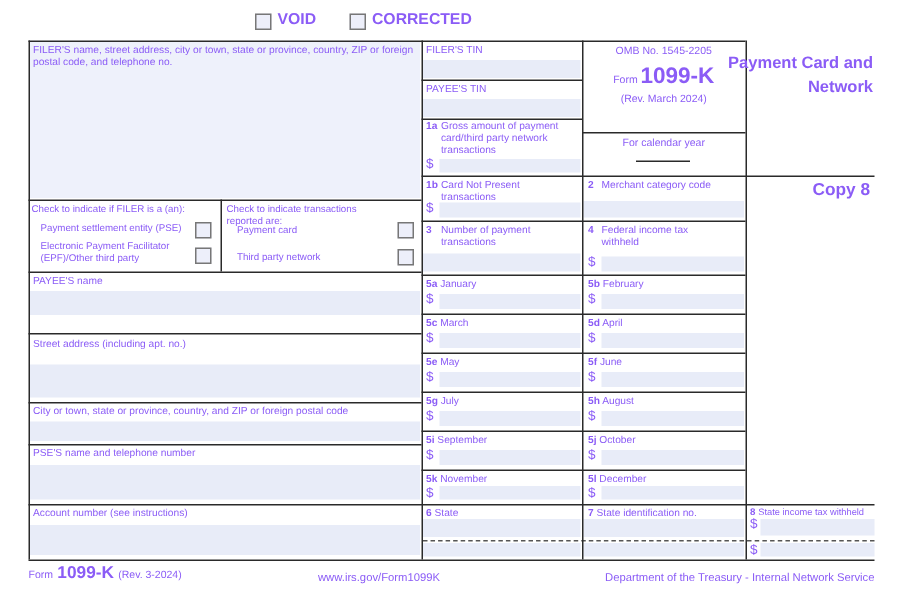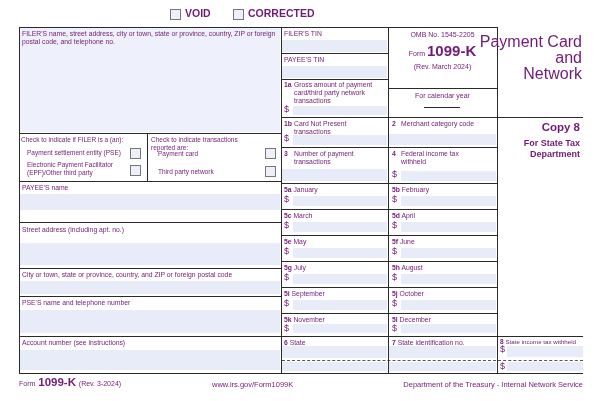--- a/index.html
+++ b/index.html
@@ -1,17 +1,17 @@
 <!DOCTYPE html>
 <html><head>
 <meta charset="utf-8">
 <style>
   html,body{margin:0;padding:0;background:#fff}
   .page{position:relative;width:600px;height:401px;background:#ffffff;
-        font-family:"Liberation Sans","DejaVu Sans",sans-serif;color:#701a75;overflow:hidden}
+        font-family:"Liberation Sans","DejaVu Sans",sans-serif;color:#8b5cf6;overflow:hidden}
   .band{position:absolute;background:#e8ecf8;z-index:1}
   .filerbg{position:absolute;background:#eef1fb;z-index:1}
   .hl{position:absolute;height:1px;background:#2a2a2a;z-index:2}
   .vl{position:absolute;width:1px;background:#2a2a2a;z-index:2}
   .dash{position:absolute;height:0;border-top:1px dashed #555;z-index:2}
   .txt{position:absolute;z-index:3;font-size:6.8px;line-height:1.2;white-space:normal}
   .txt b{font-weight:bold}
   .nw{white-space:nowrap}
   .dollar{position:absolute;z-index:3;font-size:9px;line-height:10px}
   .cb{position:absolute;z-index:3;width:11px;height:11px;border:1px solid #777;
@@ -172,29 +172,25 @@
   <div class="dollar" style="left:284px;top:323px">$</div>
   <div class="txt nw" style="left:392px;top:316px"><b>5l</b> <span>December</span></div>
   <div class="dollar" style="left:392px;top:323px">$</div>
 
   <div class="txt nw" style="left:284px;top:339px"><b>6</b> <span>State</span></div>
   <div class="txt nw" style="left:392px;top:339px"><b>7</b> <span>State identification no.</span></div>
   <div class="txt nw" style="left:500px;top:338px"><b style="font-size:6.5px">8</b> <span style="font-size:6.2px">State income tax withheld</span></div>
   <div class="dollar" style="left:500px;top:344px">$</div>
   <div class="dollar" style="left:500px;top:361px">$</div>
 
-  <div class="txt right" style="left:460px;top:34px;width:122px;font-size:16px;font-weight:normal;line-height:16px">
+  <div class="txt right" style="left:460px;top:34px;width:122px;font-size:11px;font-weight:bold;line-height:16px">
     <span style="display:block">Payment Card and</span>
     <span style="display:block">Network</span>
   </div>
   <div class="txt right" style="left:497px;top:121px;width:83px;font-size:11.5px;font-weight:bold">Copy 8</div>
-  <div class="txt right" style="left:497px;top:138px;width:83px;font-size:9px;font-weight:bold;line-height:10.5px">
-    <span style="display:block">For State Tax</span>
-    <span style="display:block">Department</span>
-  </div>
 
   <div class="txt nw" style="left:19px;top:376px">
     <span style="font-size:7px">Form</span>
     <b style="font-size:11.5px;margin:0 1px">1099-K</b>
     <span style="font-size:7px">(Rev. 3-2024)</span>
   </div>
   <div class="txt nw" style="left:212px;top:380px;font-size:7.5px">www.irs.gov/Form1099K</div>
   <div class="txt right nw" style="left:360px;top:380px;width:223px;font-size:7.5px">Department of the Treasury - Internal Network Service</div>
 
 </div>

